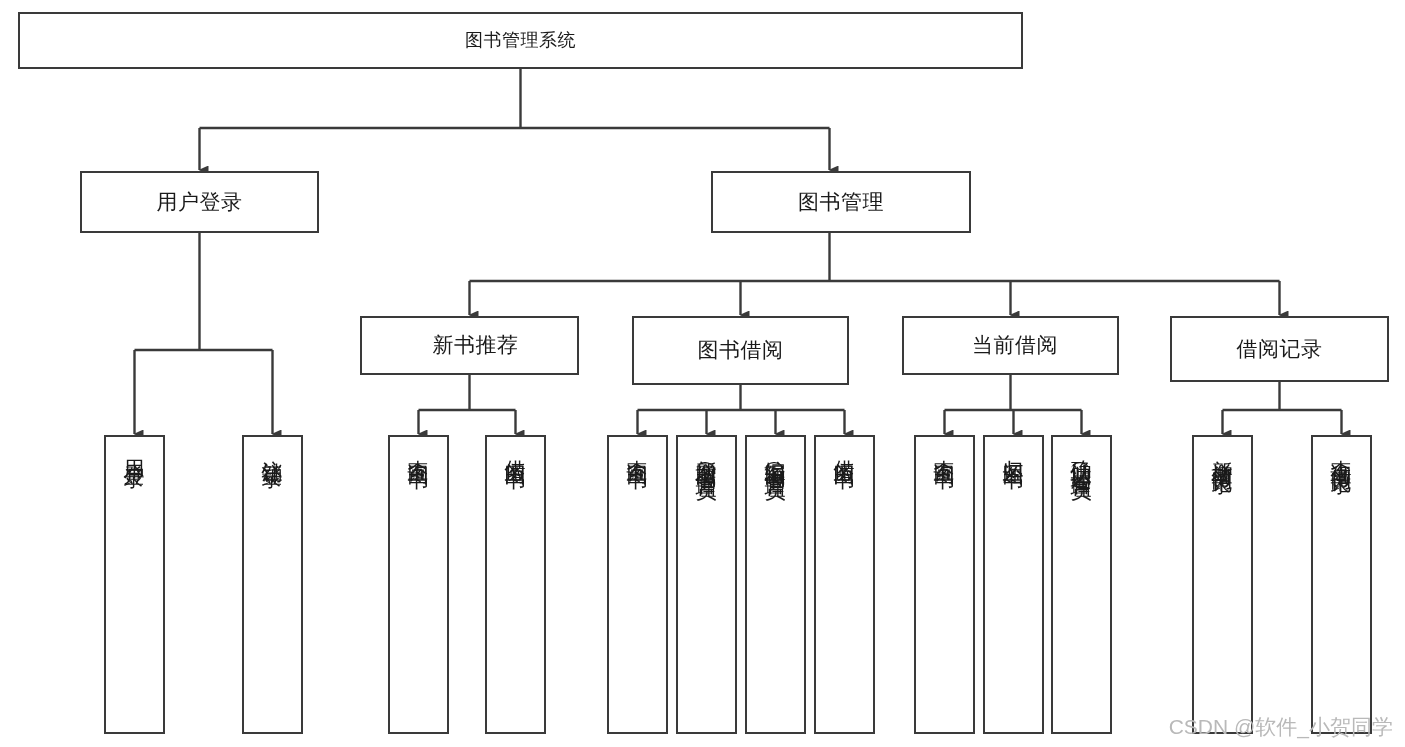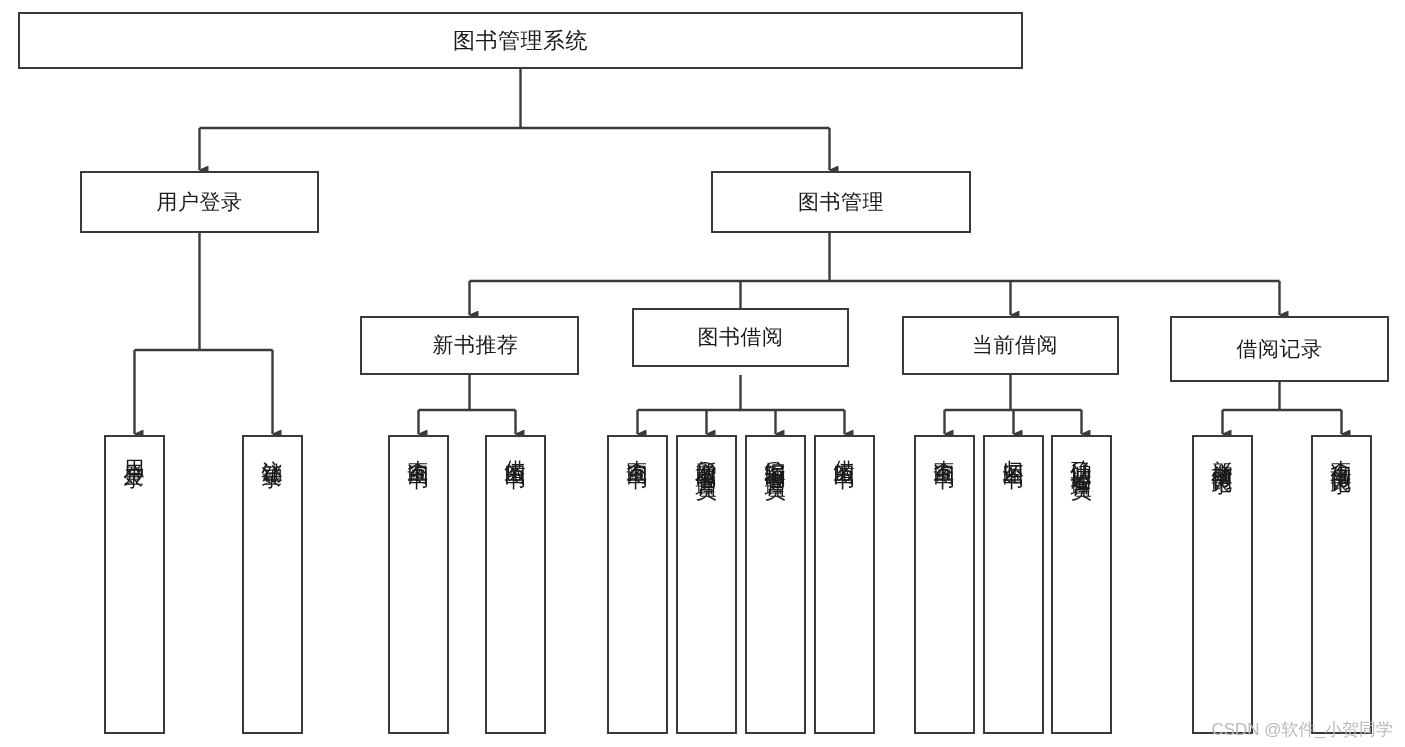--- a/index.html
+++ b/index.html
@@ -42,41 +42,41 @@
     text-align: center;
     line-height: 1.18;
     letter-spacing: 0.5px;
   }
   
   .node.h .node-label {
     font-size: 21px;
     white-space: nowrap;
   }
   .node.root .node-label {
-    font-size: 22px;
+    font-size: 18px;
   }
   
   .node.v {
     align-items: flex-start;
     justify-content: center;
     padding-top: 6px;
   }
   .node.v .node-label {
     writing-mode: vertical-rl;
     text-orientation: upright;
     font-size: 21px;
     line-height: 1.0;
     letter-spacing: 3px;
     white-space: nowrap;
   }
   .watermark {
     position: absolute;
     right: 12px;
     bottom: 6px;
-    font-size: 17px;
+    font-size: 21px;
     color: #b9b9b9;
     z-index: 5;
     white-space: nowrap;
     user-select: none;
   }
 </style>
 </head>
 <body>
 
 <div id="diagram-root">
@@ -130,21 +130,21 @@
       </div>
       <div class="node h" style="left: 80px; top: 171px; width: 239px; height: 62px;">
         <span class="node-label">用户登录</span>
       </div>
       <div class="node h" style="left: 711px; top: 171px; width: 260px; height: 62px;">
         <span class="node-label">图书管理</span>
       </div>
       <div class="node h" style="left: 360px; top: 316px; width: 219px; height: 59px; padding-left: 12px;">
         <span class="node-label">新书推荐</span>
       </div>
-      <div class="node h" style="left: 632px; top: 308px; width: 217px; height: 59px;">
+      <div class="node h" style="left: 632px; top: 316px; width: 217px; height: 69px;">
         <span class="node-label">图书借阅</span>
       </div>
       <div class="node h" style="left: 902px; top: 316px; width: 217px; height: 59px; padding-left: 9px;">
         <span class="node-label">当前借阅</span>
       </div>
       <div class="node h" style="left: 1170px; top: 316px; width: 219px; height: 66px; justify-content: center;">
         <span class="node-label">借阅记录</span>
       </div>
       <div class="node v" style="left: 104px; top: 435px; width: 61px; height: 299px;">
         <span class="node-label">用户登录</span>

